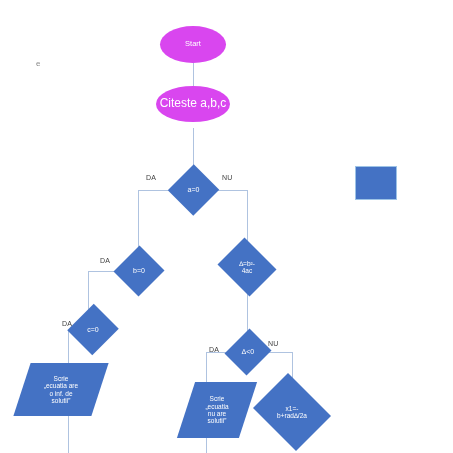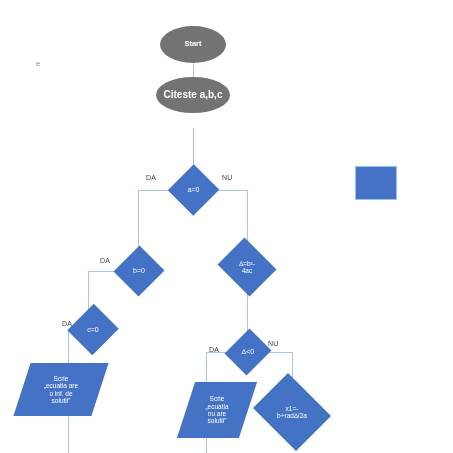--- a/index.html
+++ b/index.html
@@ -32,23 +32,22 @@
     box-sizing: border-box;
     z-index: 3;
   }
   .node .lbl {
     display: block;
     white-space: pre-line;
     padding: 0 2px;
   }
   
   .shape-ellipse {
-    background: #737373;
+    background: #d946ef;
     border-radius: 50%;
-    font-weight: bold;
   }
   
   .shape-diamond {
     background: transparent;
   }
   .shape-diamond .dia-bg {
     position: absolute;
     left: 0; top: 0;
     width: 100%;
     height: 100%;
@@ -124,21 +123,21 @@
       <path d="M228,352 L206,352 L206,453"></path>
 
       <path d="M266,352 L292,352 L292,378"></path>
     </g>
   </svg>
 
   <div class="node shape-ellipse" style="left:160px; top:26px; width:66px; height:37px; font-size:7.5px;">
     <span class="lbl">Start</span>
   </div>
 
-  <div class="node shape-ellipse" style="left:156px; top:77px; width:74px; height:36px; font-size:10px;">
+  <div class="node shape-ellipse" style="left:156px; top:86px; width:74px; height:36px; font-size:12px;">
     <span class="lbl">Citeste a,b,c</span>
   </div>
 
   <div class="node shape-diamond" style="left:168px; top:164px; width:51px; height:52px; font-size:7px;">
     <span class="dia-bg"></span>
     <span class="lbl">a=0</span>
   </div>
 
   <div class="node shape-diamond" style="left:114px; top:245px; width:50px; height:52px; font-size:7px;">
     <span class="dia-bg"></span>

